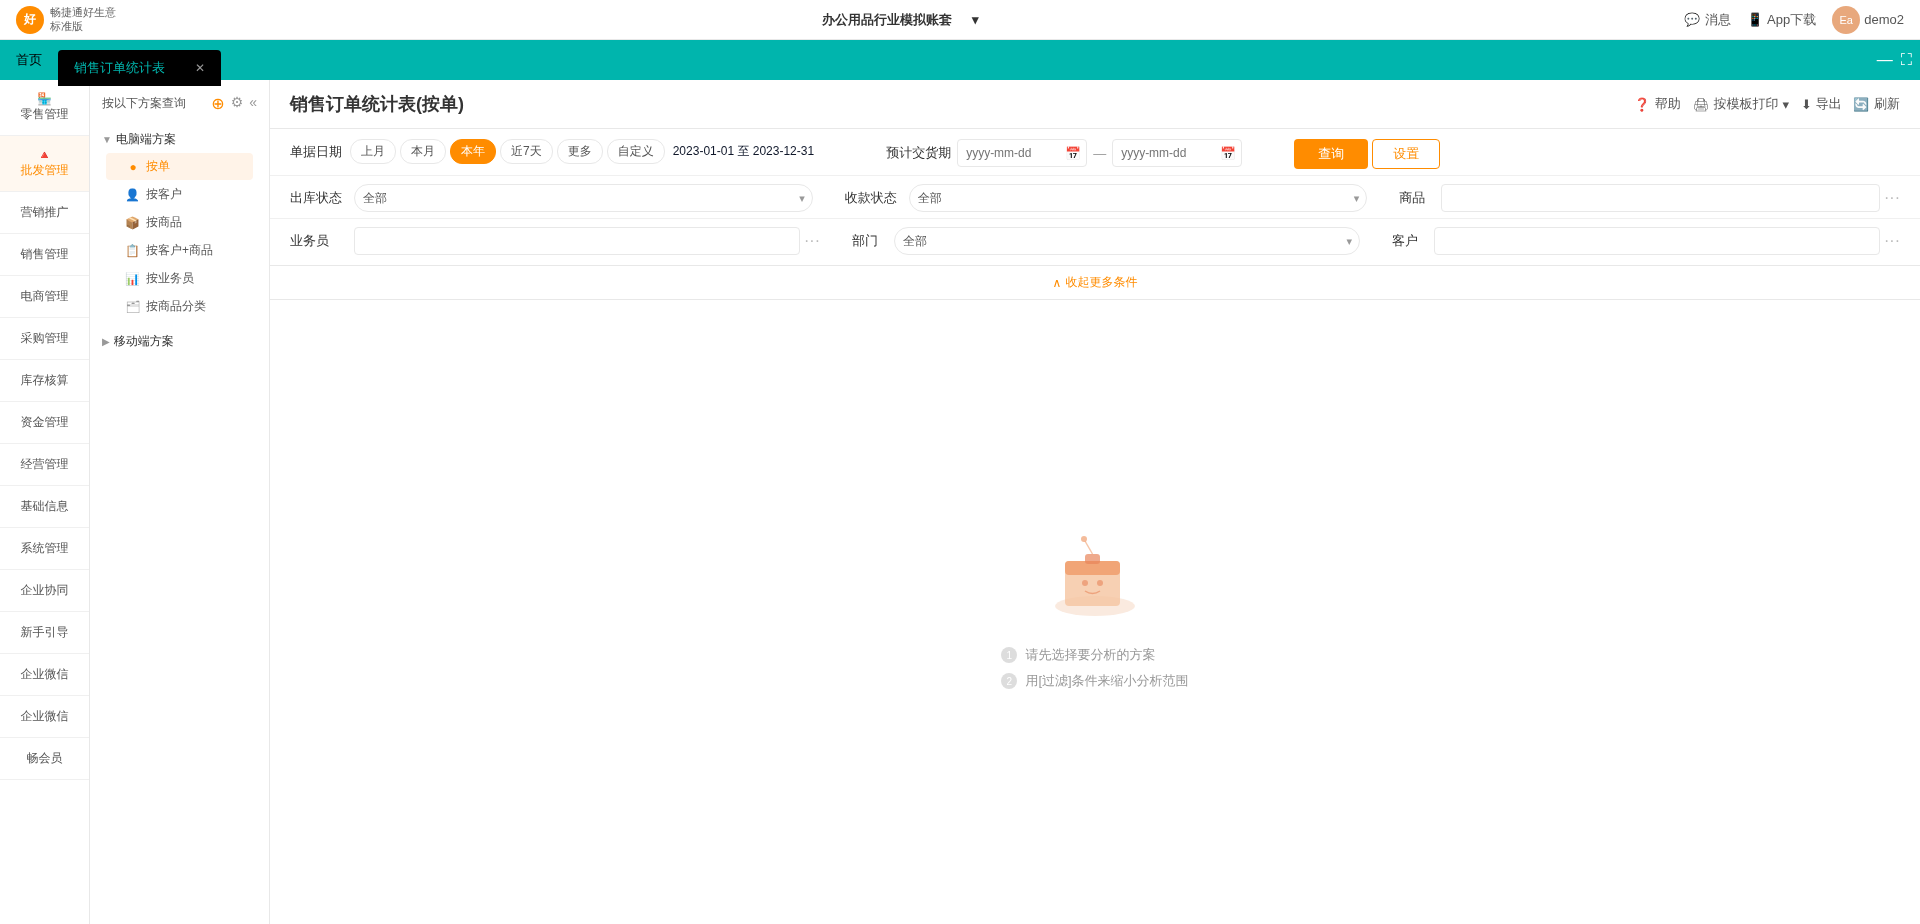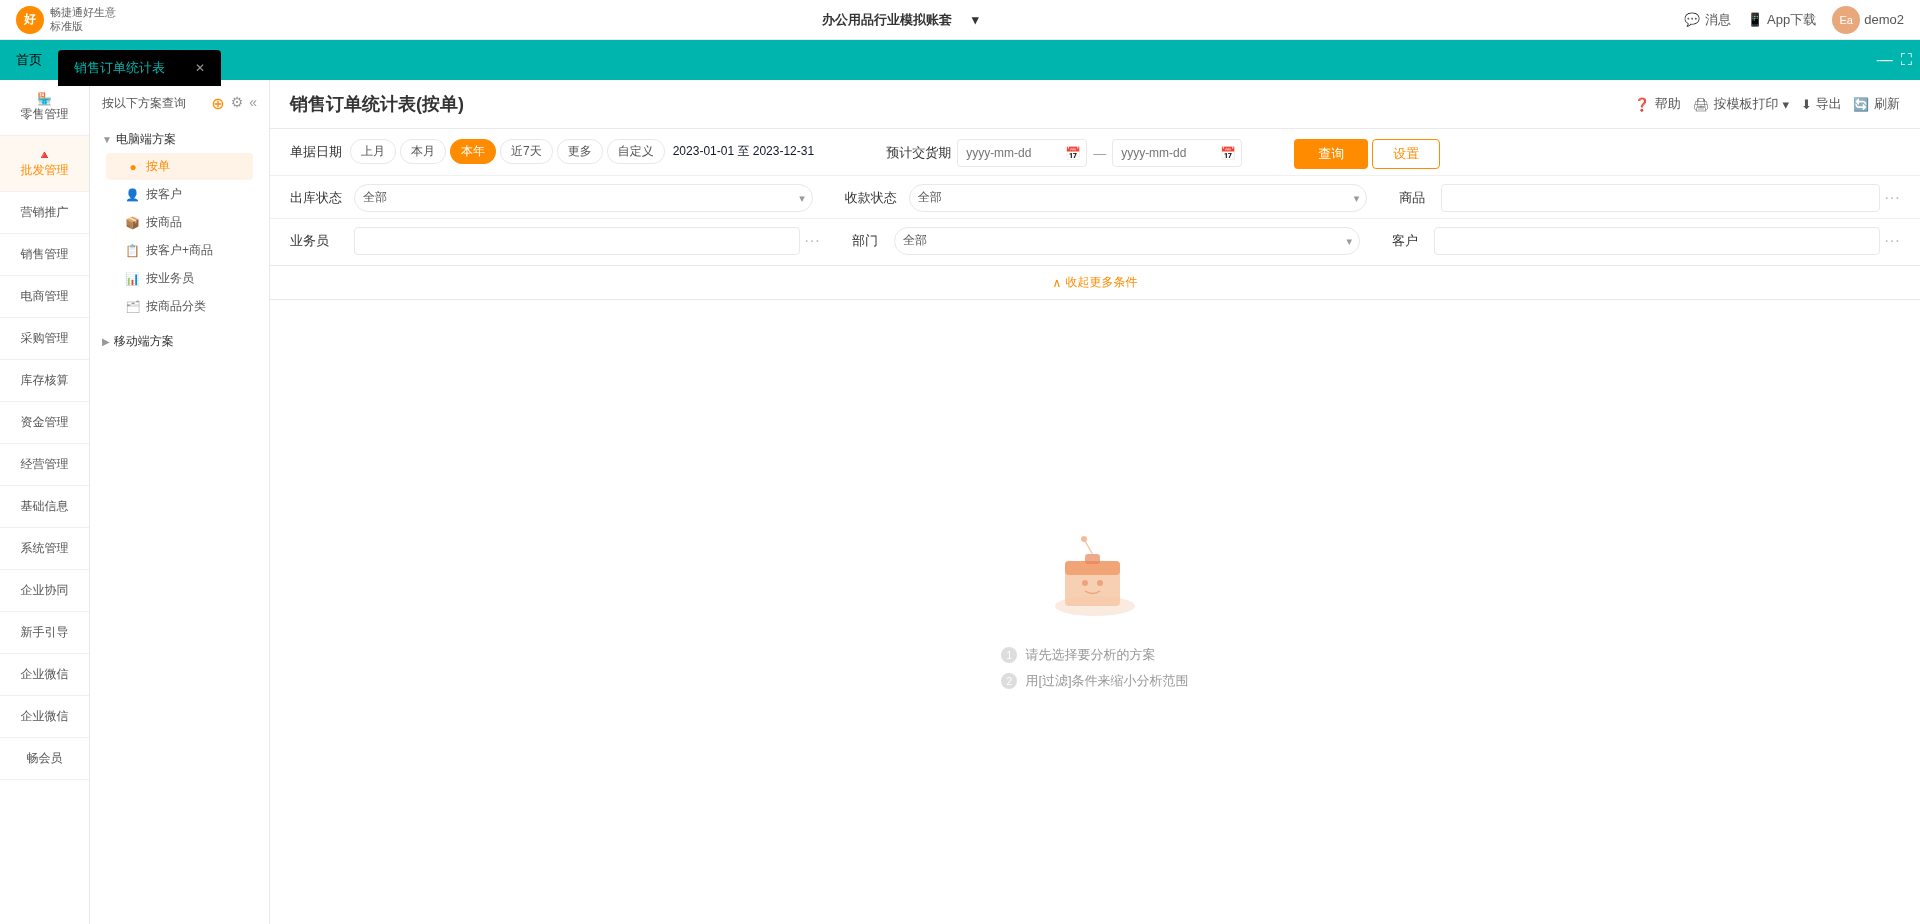--- a/index.html
+++ b/index.html
@@ -69,21 +69,21 @@
     
     .empty-state { flex: 1; display: flex; flex-direction: column; align-items: center; justify-content: center; background: #fff; }
     .empty-illustration { width: 120px; height: 100px; margin-bottom: 20px; position: relative; }
     .empty-text-list { list-style: none; color: #999; font-size: 13px; }
     .empty-text-list li { margin-bottom: 8px; display: flex; align-items: center; gap: 8px; }
     .empty-num { width: 16px; height: 16px; background: #ddd; border-radius: 50%; color: #fff; font-size: 10px; display: inline-flex; align-items: center; justify-content: center; }
     
     .filter-section { background: #fff; padding: 0; }
 
     .select-wrapper { position: relative; display: inline-flex; align-items: center; flex: 1; }
-    .select-wrapper select { width: 100%; border: 1px solid #e8e8e8; border-radius: 14px; padding: 4px 28px 4px 8px; font-size: 12px; height: 28px; appearance: none; background: #fff; color: #555; outline: none; font-family: Liberation Mono, monospace; }
+    .select-wrapper select { width: 100%; border: 1px solid #e8e8e8; border-radius: 14px; padding: 4px 28px 4px 8px; font-size: 12px; height: 28px; appearance: none; background: #fff; color: #555; outline: none; }
     .select-wrapper::after { content: '▾'; position: absolute; right: 8px; color: #999; pointer-events: none; font-size: 11px; }
     .dots-btn { color: #bbb; cursor: pointer; font-size: 16px; margin-left: 4px; }
   </style>
 </head>
 <body>
 
 <div class="top-bar">
   <div class="top-bar-left">
     <div class="logo-area">
       <div class="logo-icon">好</div>

